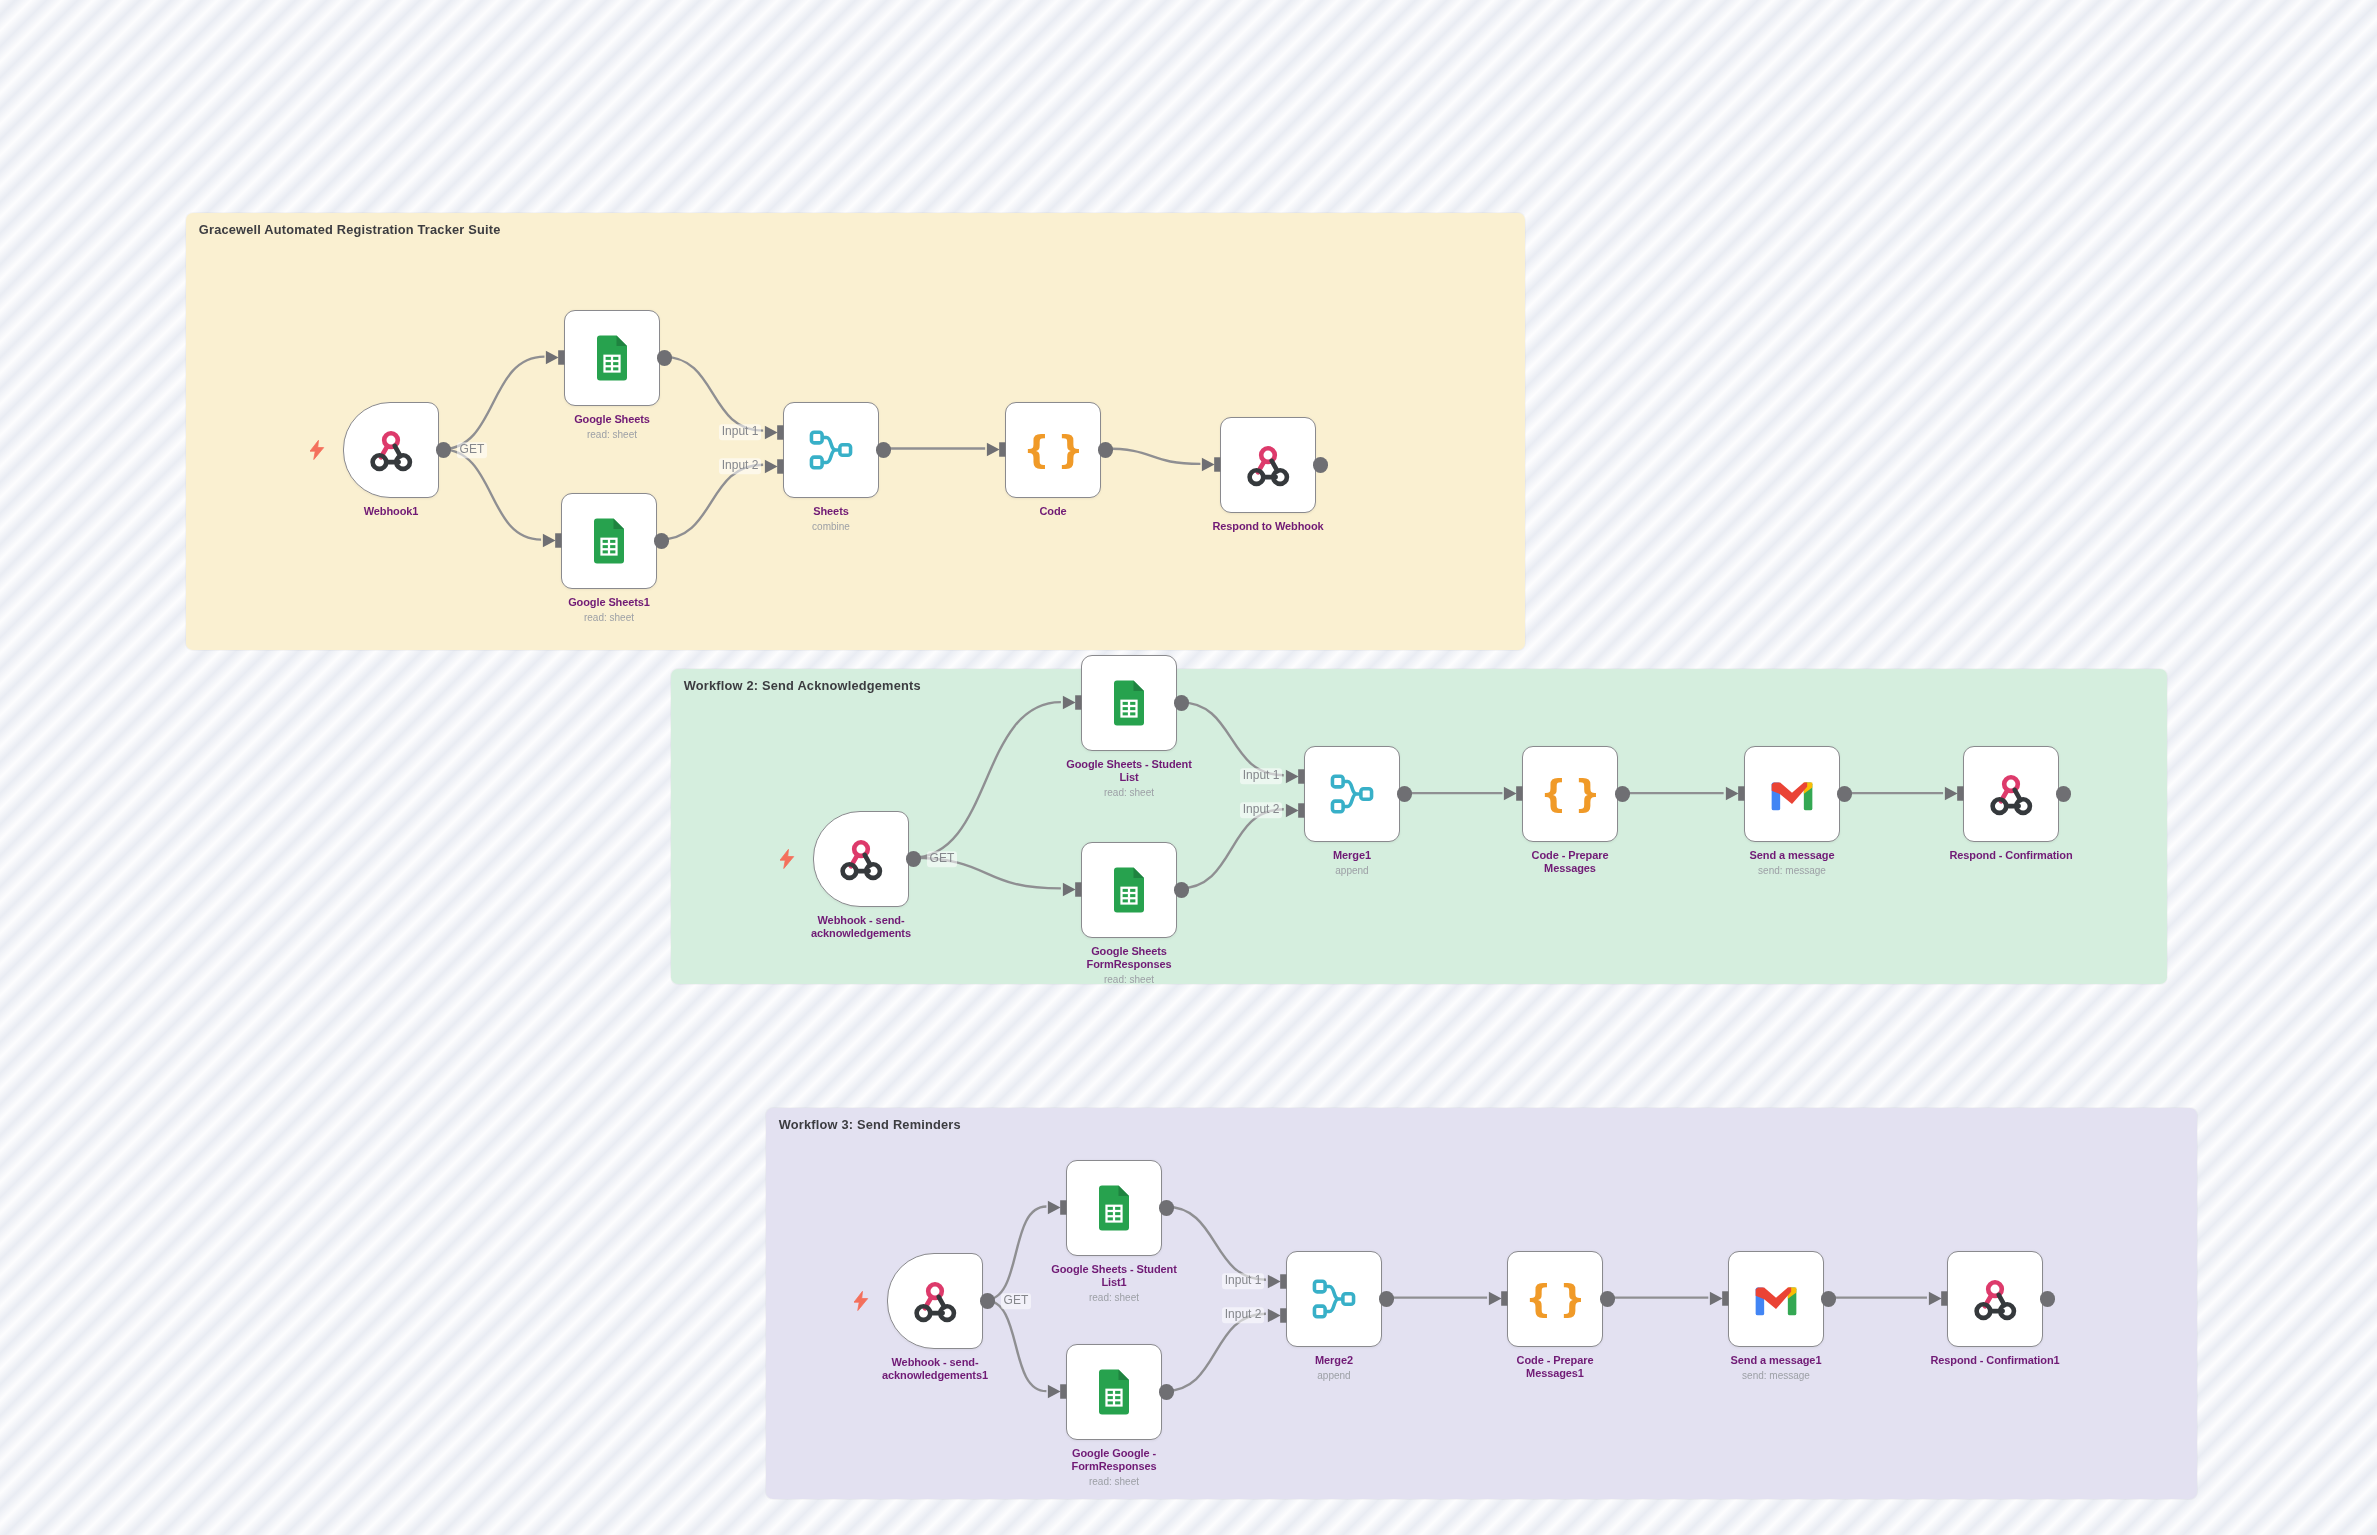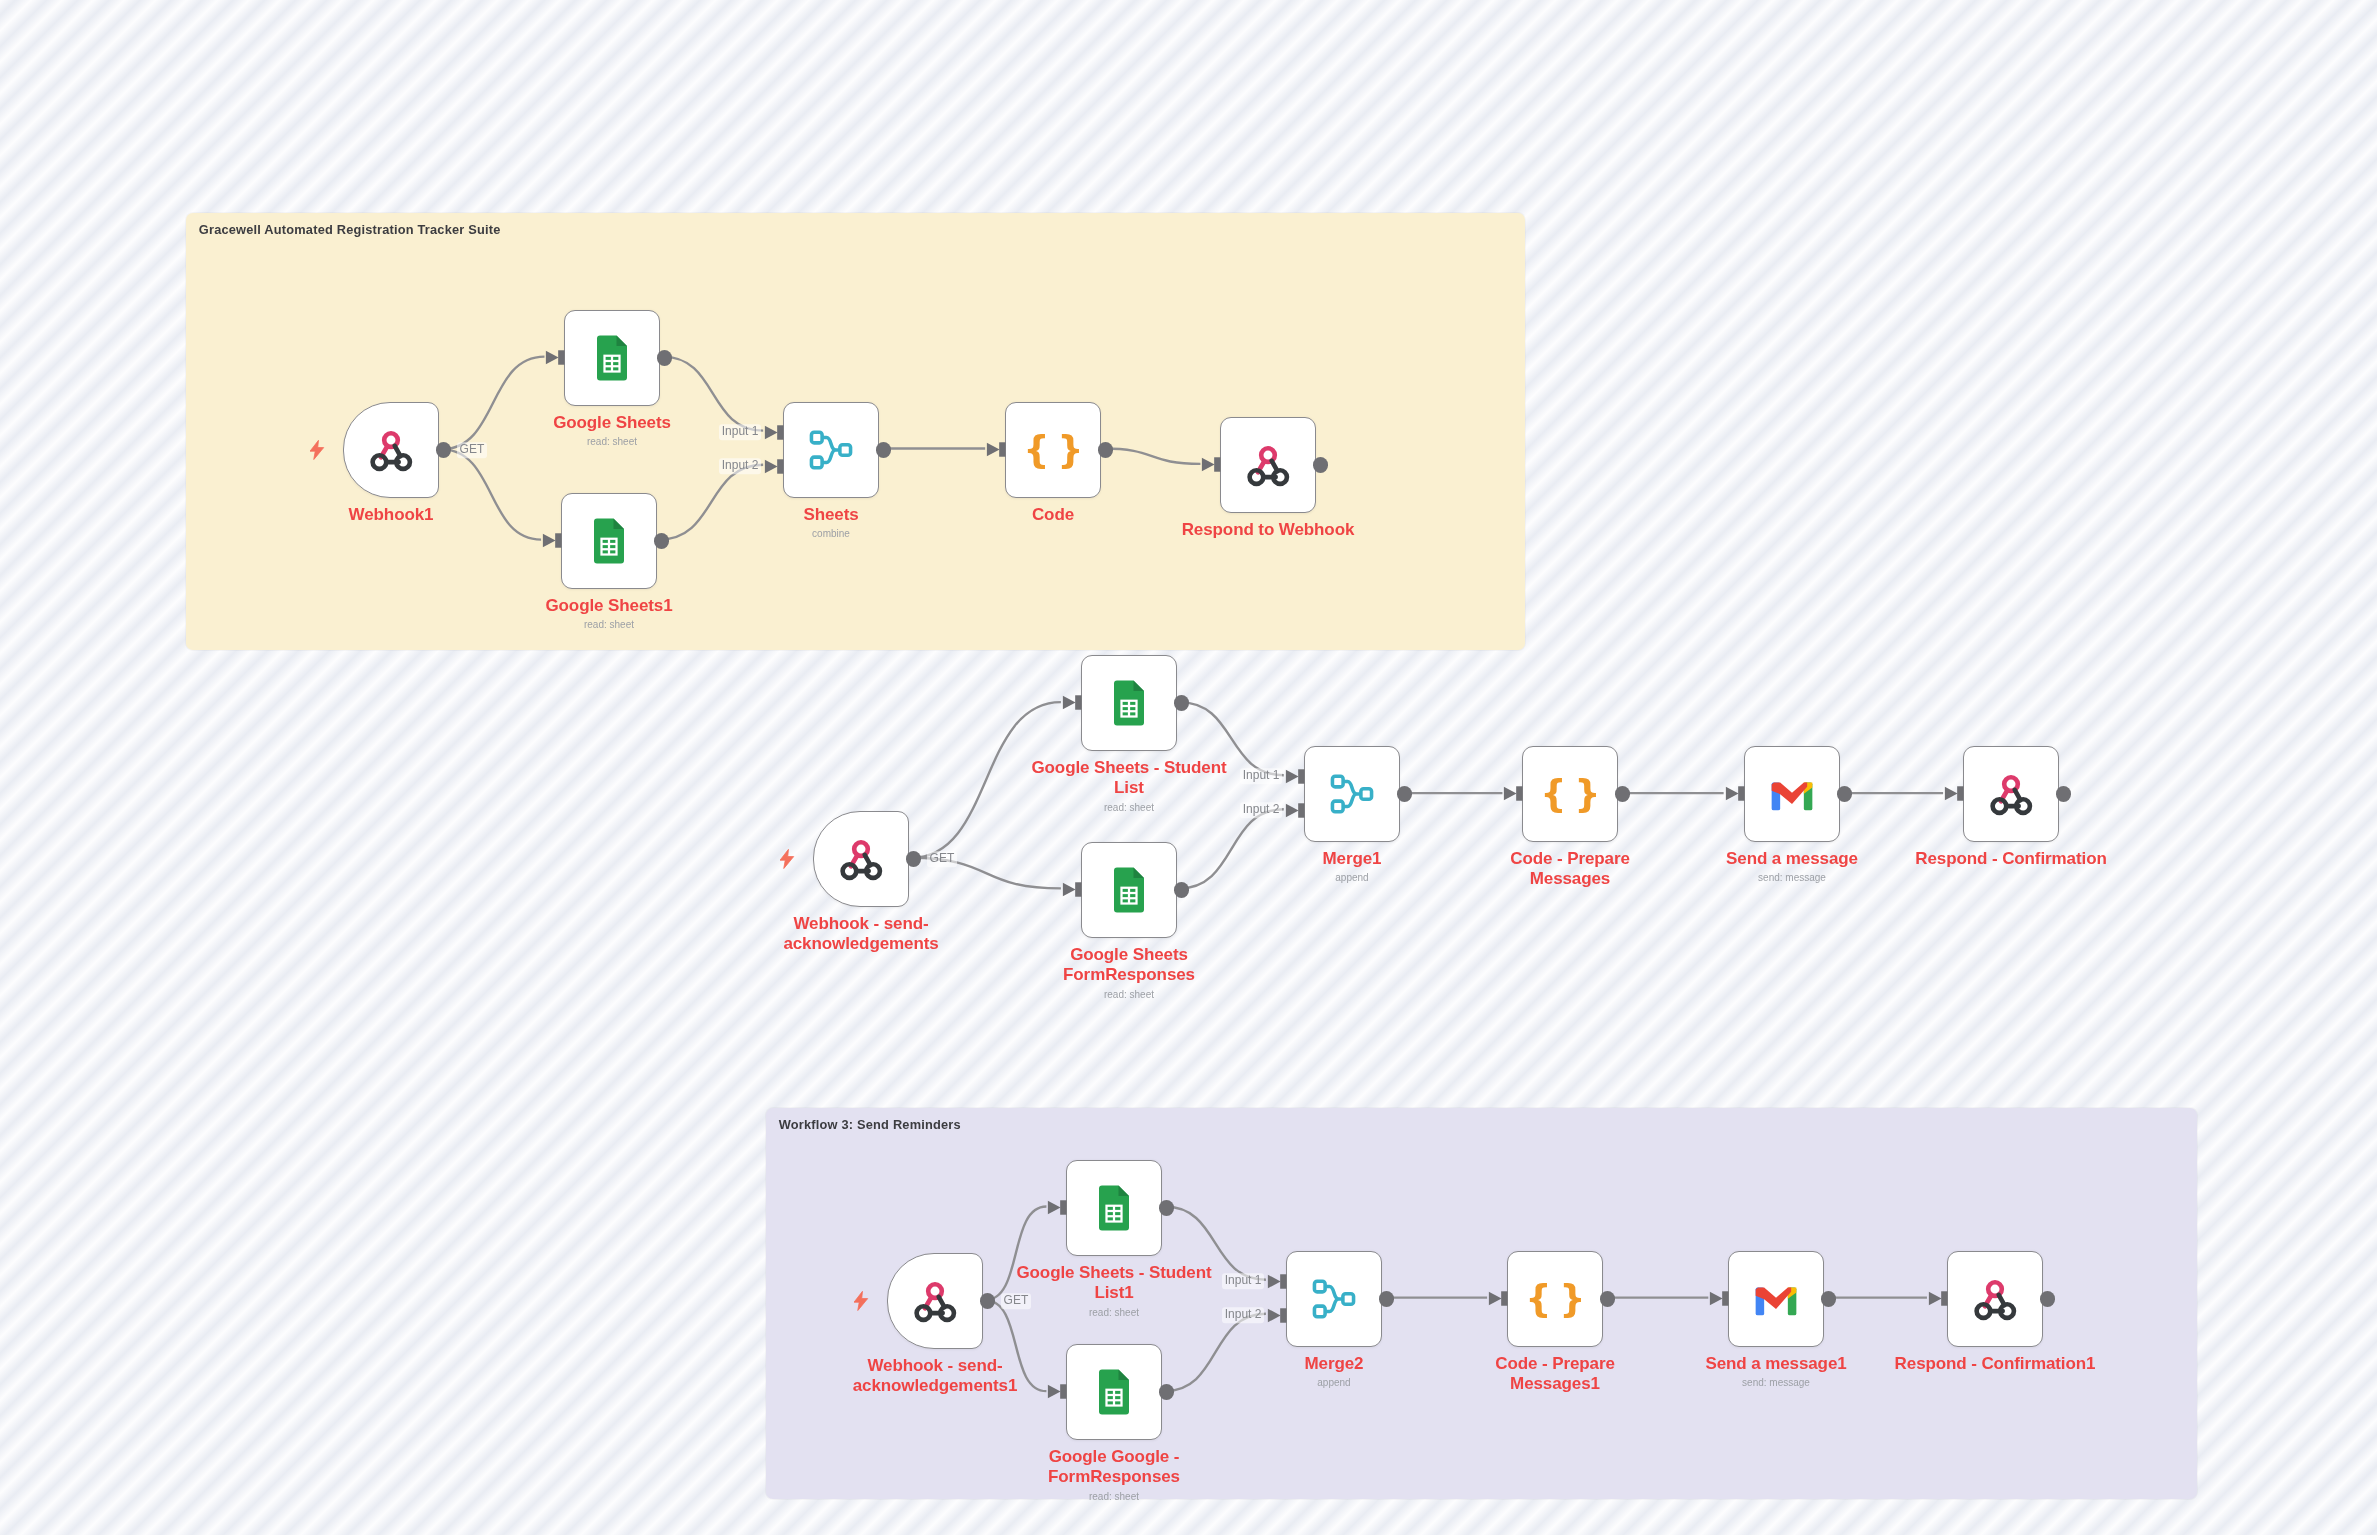--- a/index.html
+++ b/index.html
@@ -38,21 +38,21 @@
     background:rgba(255,255,255,0.55);padding:0 2.6px;border-radius:3px;line-height:1.3;
   }
   .get-label{left:calc(100% + 19px);top:50%;transform:translateY(-50%);}
   .input-label{right:calc(100% + 23px);transform:translateY(-50%);}
   .bolt{position:absolute;left:-34px;top:50%;transform:translateY(-50%);z-index:3;line-height:0;}
   .label-wrap{
     position:absolute;top:calc(100% + 7.7px);left:50%;transform:translateX(-50%);
     text-align:center;width:max-content;max-width:255px;z-index:2;
   }
   .label-wrap .name{
-    font-size:17px;font-weight:600;color:#ef4444;
+    font-size:11px;font-weight:600;color:#701a75;
     white-space:pre-line;line-height:1.22;letter-spacing:-0.1px;
   }
   .label-wrap .sub{margin-top:2.6px;font-size:10px;color:#9da0a6;line-height:1.2;}
   #wires{position:absolute;left:0;top:0;z-index:1;}
   #wires path{stroke:#8f8f92;stroke-width:2.8;fill:none;}
 </style>
 </head>
 <body>
 
 <div id="canvas" style="width: 2377px; height: 1536px; padding-left: 12px;">
@@ -74,20 +74,23 @@
       <path d="M 1158 1528 C 1203 1528, 1185 1635, 1230 1635"></path>
       <path d="M 1369 1418 C 1434.45 1418, 1422.55 1504, 1488 1504"></path>
       <path d="M 1369 1635 C 1434.45 1635, 1422.55 1544, 1488 1544"></path>
       <path d="M 1627 1525 C 1693.55 1525, 1681.45 1525, 1748 1525"></path>
       <path d="M 1887 1525 C 1953.55 1525, 1941.45 1525, 2008 1525"></path>
       <path d="M 2147 1525 C 2211.9 1525, 2200.1 1525, 2265 1525"></path>
     </svg>
 <div class="frame" style="left: 186px; top: 213px; width: 1339px; height: 437px; background: rgb(250, 240, 209);">
       <div class="frame-title">Gracewell Automated Registration Tracker Suite</div>
     </div>
+    <div class="frame" style="left: 671px; top: 669px; width: 1496px; height: 315px; background: rgb(213, 238, 222);">
+      <div class="frame-title">Workflow 2: Send Acknowledgements</div>
+    </div>
     <div class="frame" style="left: 766px; top: 1108px; width: 1431px; height: 391px; background: rgb(227, 225, 241);">
       <div class="frame-title">Workflow 3: Send Reminders</div>
     </div>
     <div class="node trigger" style="left: 343px; top: 402px;">
       <div class="icon">
     <svg width="44" height="44" viewBox="0 0 40 40">
       <g fill="none" stroke-width="4.2" stroke-linecap="round">
         <circle cx="20" cy="11" r="6.2" stroke="#DD3A6B"></circle>
         <path d="M16.8 16.4 L10.8 26.6" stroke="#DD3A6B"></path>
         <circle cx="9.5" cy="31" r="6.2" stroke="#35393C"></circle>

